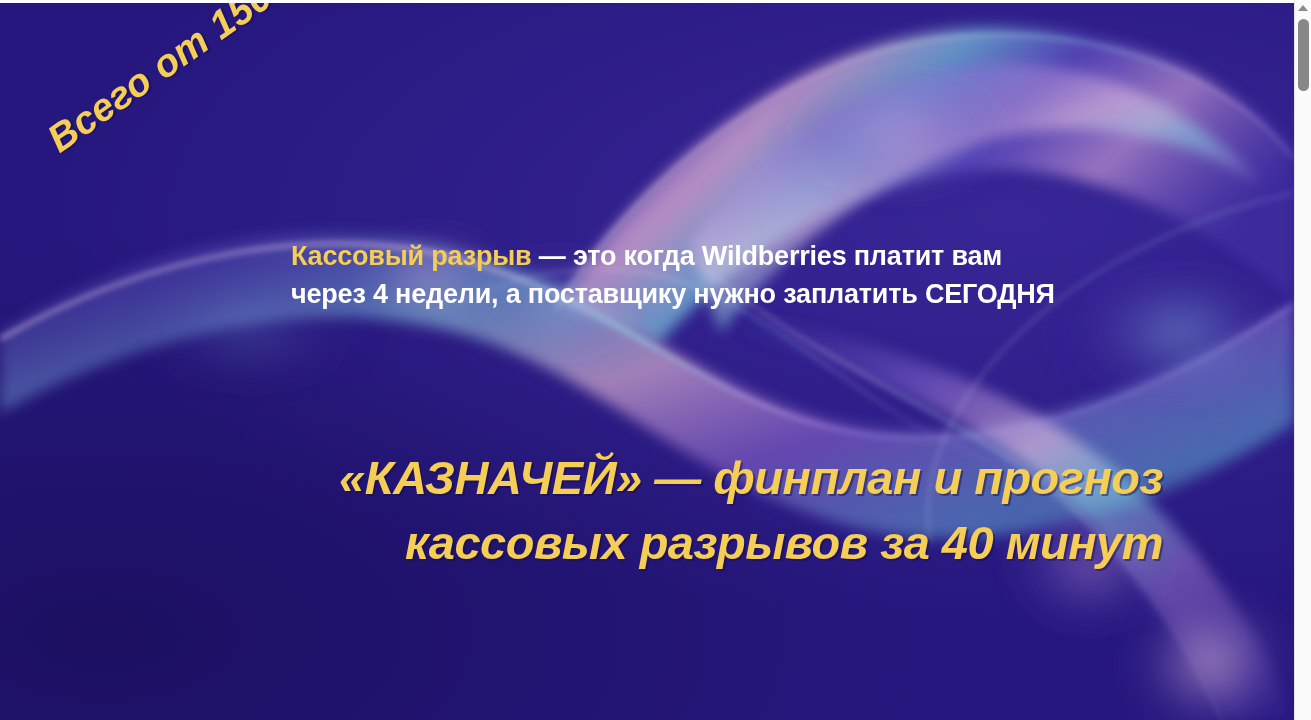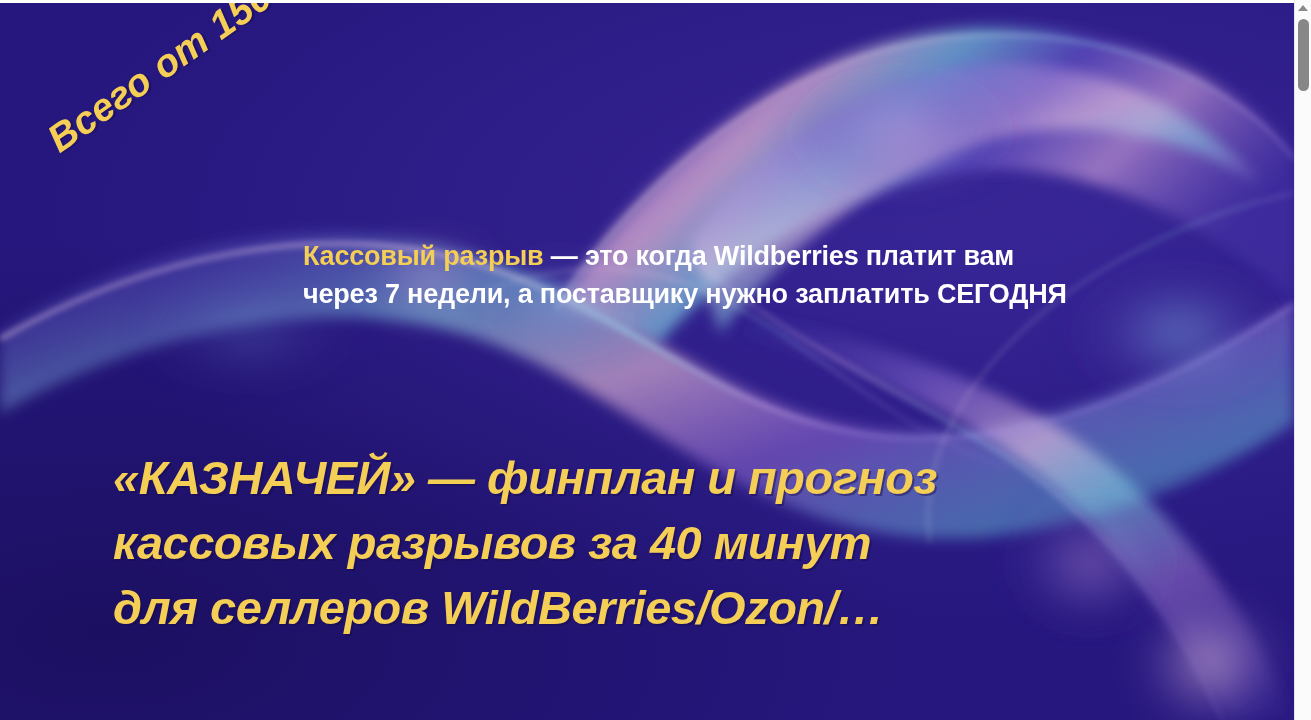--- a/index.html
+++ b/index.html
@@ -79,21 +79,21 @@
     letter-spacing: 0.2px;
     color: #f4ce55;
     white-space: nowrap;
     text-shadow: 2px 2px 0 rgba(20,10,70,0.35);
     z-index: 20;
   }
 
   
   .subheading {
     position: absolute;
-    left: 303px;
+    left: 291px;
     top: 234px;
     width: 900px;
     font-size: 27px;
     line-height: 38px;
     font-weight: 700;
     color: #ffffff;
     letter-spacing: -0.2px;
     z-index: 20;
   }
   .subheading .accent { color: #f4ce55; }
@@ -106,21 +106,21 @@
     width: 1050px;
     font-size: 47px;
     line-height: 65px;
     font-weight: 700;
     font-style: italic;
     color: #f4ce55;
     letter-spacing: -0.5px;
     text-shadow: 2px 2px 0 rgba(22,12,74,0.45);
     z-index: 20;
   }
-  .headline .hl-line { display: block; white-space: nowrap; }
+  .headline .hl-line { display: block; white-space: nowrap; text-align: right; }
 
   
   .scrollbar {
     position: absolute;
     right: 0;
     top: 0;
     width: 17px;
     height: 720px;
     background: #fbfbfb;
     border-left: 1px solid #e4e4ea;
@@ -255,27 +255,26 @@
         <ellipse cx="1090" cy="560" rx="90" ry="70" fill="url(#glowC)" filter="url(#bigBlur)"></ellipse>
         <ellipse cx="1210" cy="660" rx="80" ry="70" fill="url(#glowA)" filter="url(#bigBlur)"></ellipse>
         <ellipse cx="250" cy="330" rx="120" ry="40" fill="url(#glowB)" filter="url(#bigBlur)" opacity="0.5"></ellipse>
       </svg>
     </div>
 
     <div class="price-badge">Всего от 1500р</div>
 
     <div class="subheading">
       <span class="accent">Кассовый разрыв</span><span> — это когда Wildberries платит вам</span><br>
-      <span>через 7 недели, а поставщику нужно заплатить СЕГОДНЯ</span>
+      <span>через 4 недели, а поставщику нужно заплатить СЕГОДНЯ</span>
     </div>
 
     <h1 class="headline">
       <span class="hl-line">«КАЗНАЧЕЙ» — финплан и прогноз</span>
       <span class="hl-line">кассовых разрывов за 40 минут</span>
-      <span class="hl-line">для селлеров WildBerries/Ozon/…</span>
     </h1>
 
   </section>
 
   <div class="scrollbar">
     <div class="sb-arrow up">
       <span class="glyph"></span>
     </div>
     <div class="sb-thumb"></div>
   </div>

